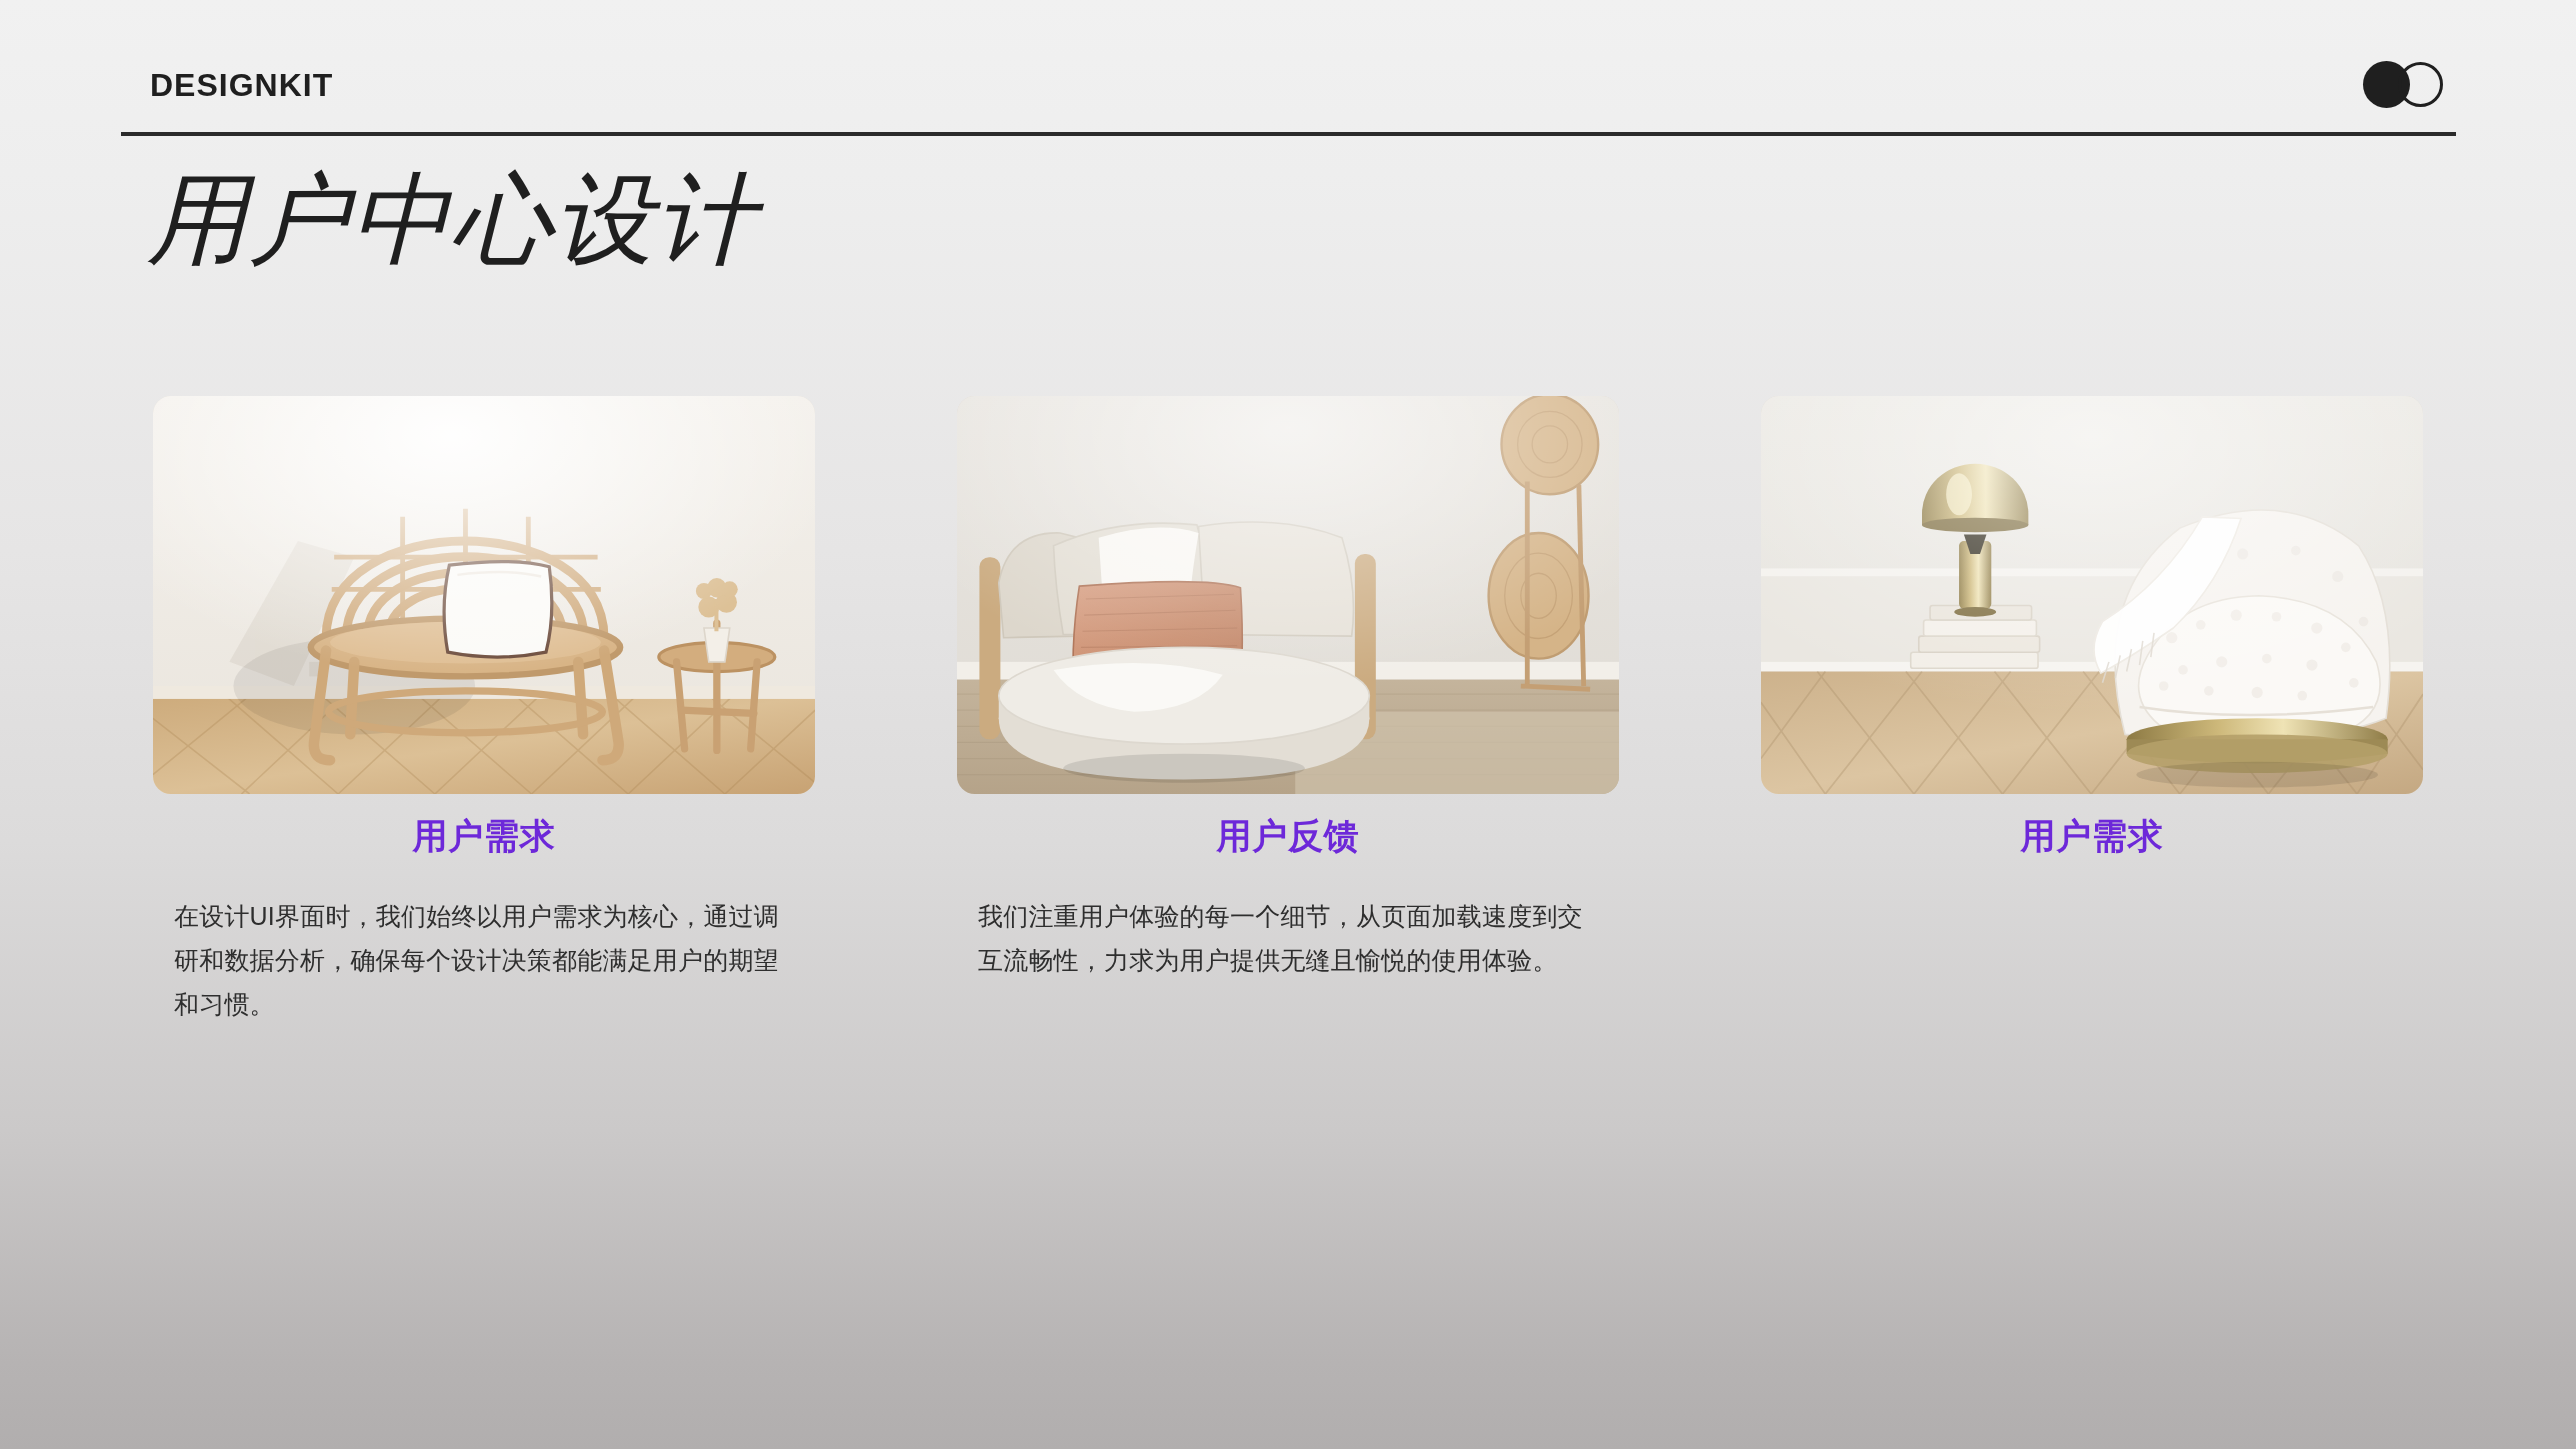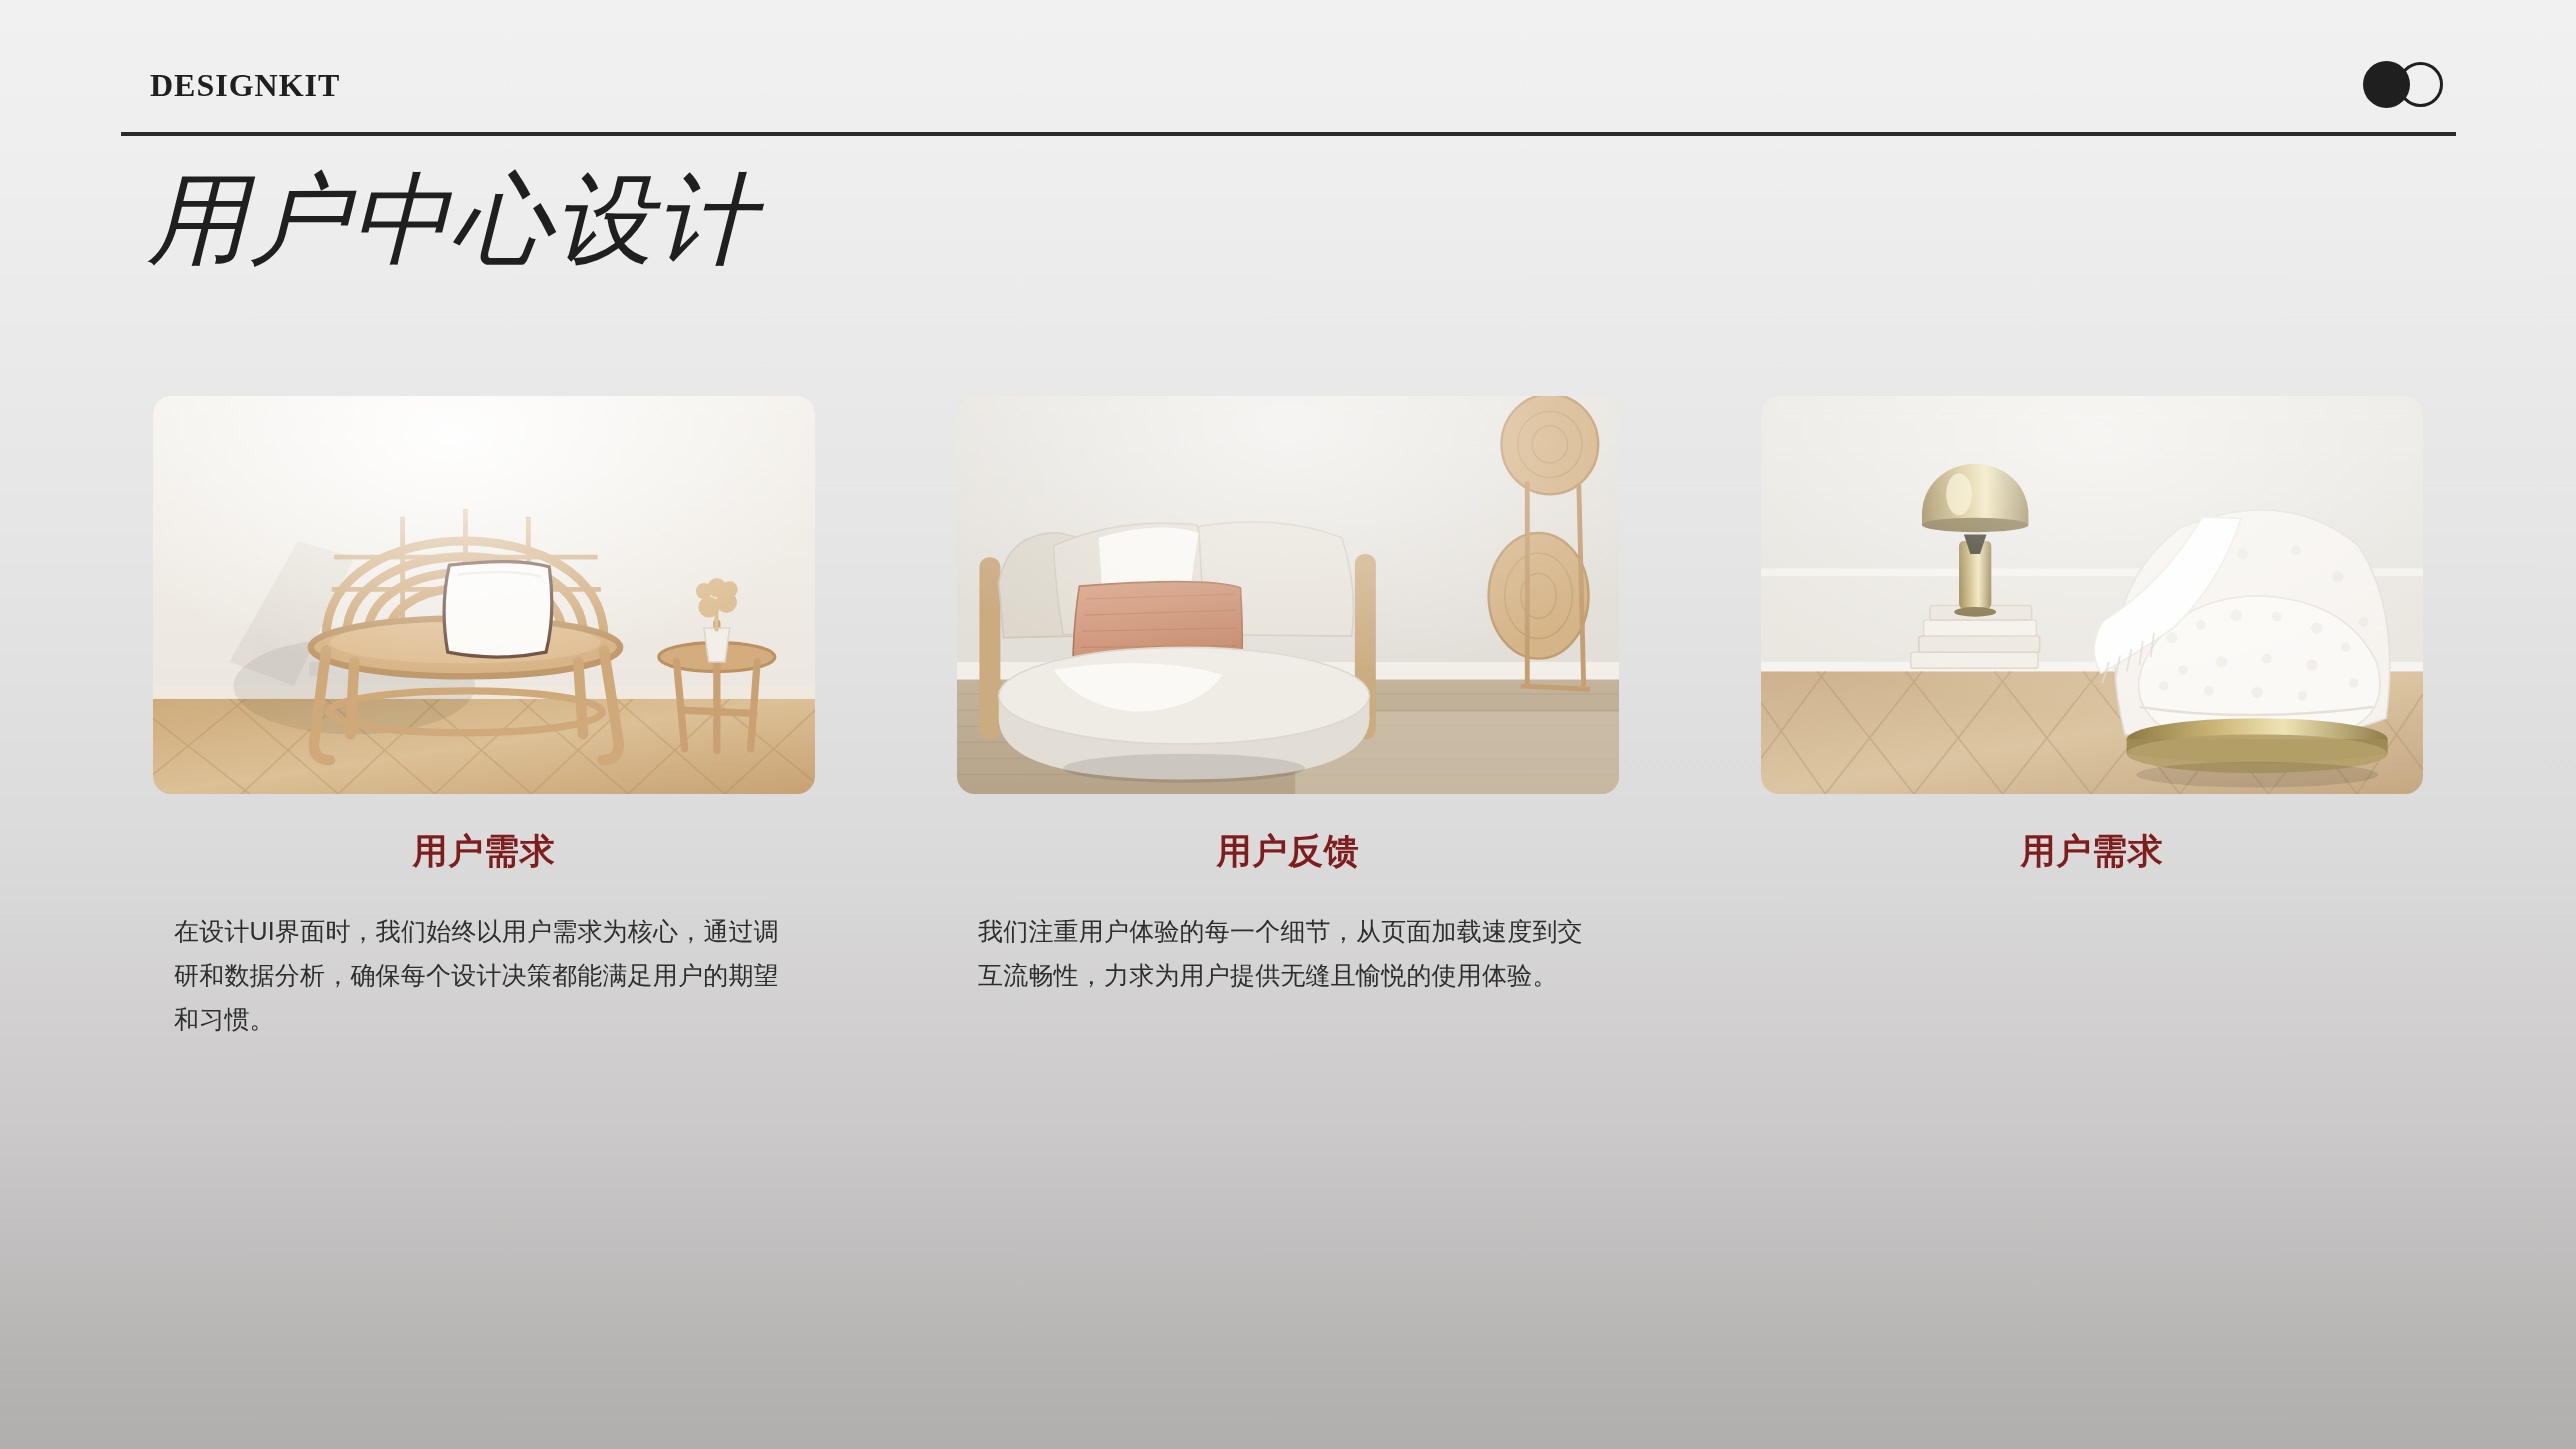--- a/index.html
+++ b/index.html
@@ -18,21 +18,21 @@
     position:relative;
   }
 
   
   .header {
     position:absolute; left:121px; top:48px; width:2335px; height:89px;
   }
   .brand {
     font-size:32px; font-weight:bold; letter-spacing:1px;
     color:#1f1f1f; line-height:1;
-    position:absolute; left:29px; top:21px;font-family:Liberation Serif, serif;
+    position:absolute; left:29px; top:21px;
   }
   .toggle {
     position:absolute; right:8px; top:13px;
     width:85px; height:47px;
   }
   .toggle .circ-dark {
     position:absolute; left:0; top:0; width:47px; height:47px;
     border-radius:50%; background:#1f1f1f;
   }
   .toggle .circ-open {
@@ -60,22 +60,22 @@
   }
   .card { width:662px; }
 
   .card-img {
     width:662px; height:398px; border-radius:17.7px; overflow:hidden;
     position:relative; background:#ded9d2;
   }
   .card-img svg { display:block; width:100%; height:100%; }
 
   .card-title {
-    margin-top:34px; text-align:center;
-    font-size:35px; font-weight:bold; color:#7f1d1d;
+    margin-top:19px; text-align:center;
+    font-size:35px; font-weight:bold; color:#6d28d9;
     letter-spacing:0.8px;
   }
   .card-body {
     margin-top:35px; text-align:left;
     font-size:25px; line-height:1.75; color:#2e2e2e;
     padding:0 21px; letter-spacing:0.2px;
   }
 </style>
 </head>
 <body>

